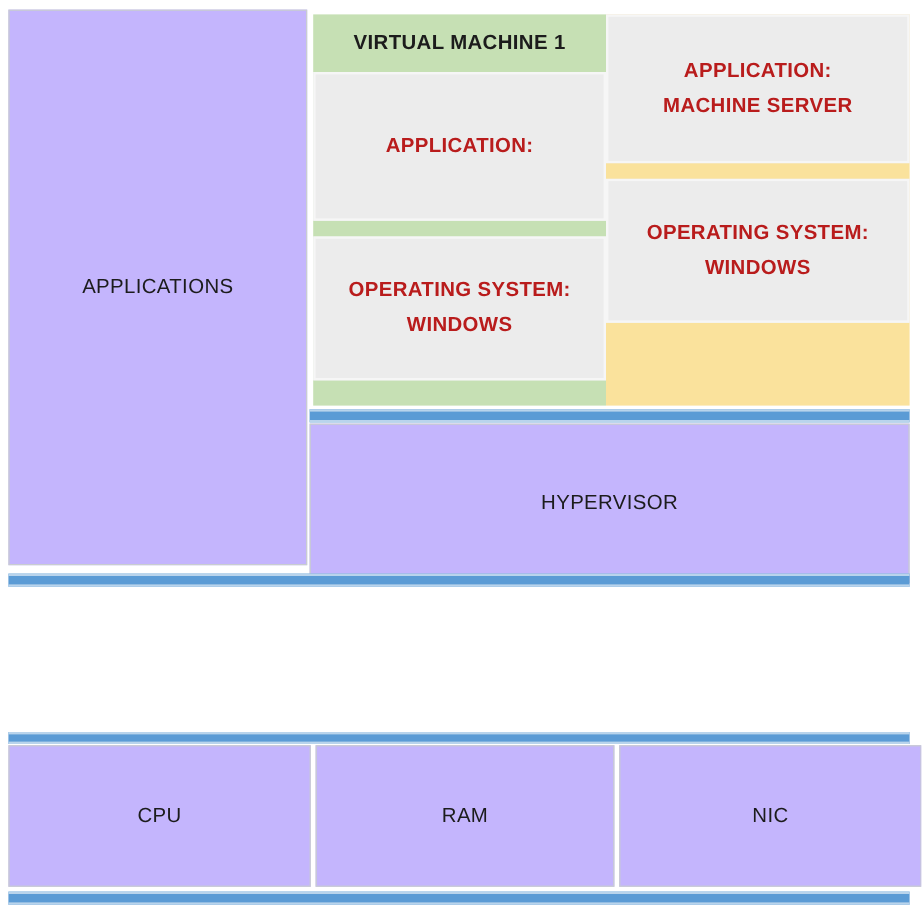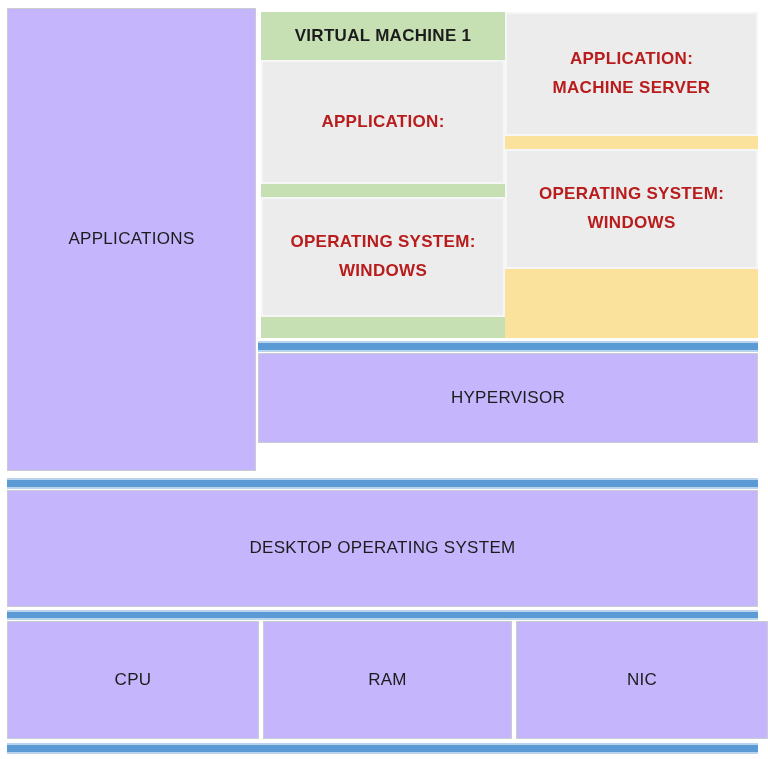--- a/index.html
+++ b/index.html
@@ -63,21 +63,21 @@
     border-top:2px solid #b9d4ec;
     border-bottom:2px solid #b9d4ec;
   }
   #hypervisor-bar      { left:258px; top:341px; width:500px; height:11px; }
   #desktop-os-top-bar  { left:7px;   top:478px; width:751px; height:11px; }
   #desktop-os-bottom-bar{ left:7px;  top:610px; width:751px; height:10px; }
   #hardware-bottom-bar { left:7px;   top:743px; width:751px; height:11px; }
 
   
   #applications-box { left:7px;   top:8px;   width:249px; height:463px; }
-  #hypervisor-box   { left:258px; top:353px; width:500px; height:90px; }
+  #hypervisor-box   { left:258px; top:353px; width:500px; height:133px; }
   #desktop-os-box   { left:7px;   top:490px; width:751px; height:117px; }
   #cpu-box          { left:7px;   top:621px; width:252px; height:118px; }
   #ram-box          { left:263px; top:621px; width:249px; height:118px; }
   #nic-box          { left:516px; top:621px; width:252px; height:118px; }
 
   .line { display:block; }
 </style>
 </head>
 <body>
 
@@ -114,23 +114,20 @@
     </div>
     <div class="vm-foot"></div>
   </div>
 
   <div class="bar" id="hypervisor-bar"></div>
   <div class="gbox" id="hypervisor-box">
     <span class="line">HYPERVISOR</span>
   </div>
 
   <div class="bar" id="desktop-os-top-bar"></div>
-  <div class="gbox" id="desktop-os-box">
-    <span class="line">DESKTOP OPERATING SYSTEM</span>
-  </div>
   <div class="bar" id="desktop-os-bottom-bar"></div>
 
   <div class="gbox" id="cpu-box">
     <span class="line">CPU</span>
   </div>
   <div class="gbox" id="ram-box">
     <span class="line">RAM</span>
   </div>
   <div class="gbox" id="nic-box">
     <span class="line">NIC</span>

